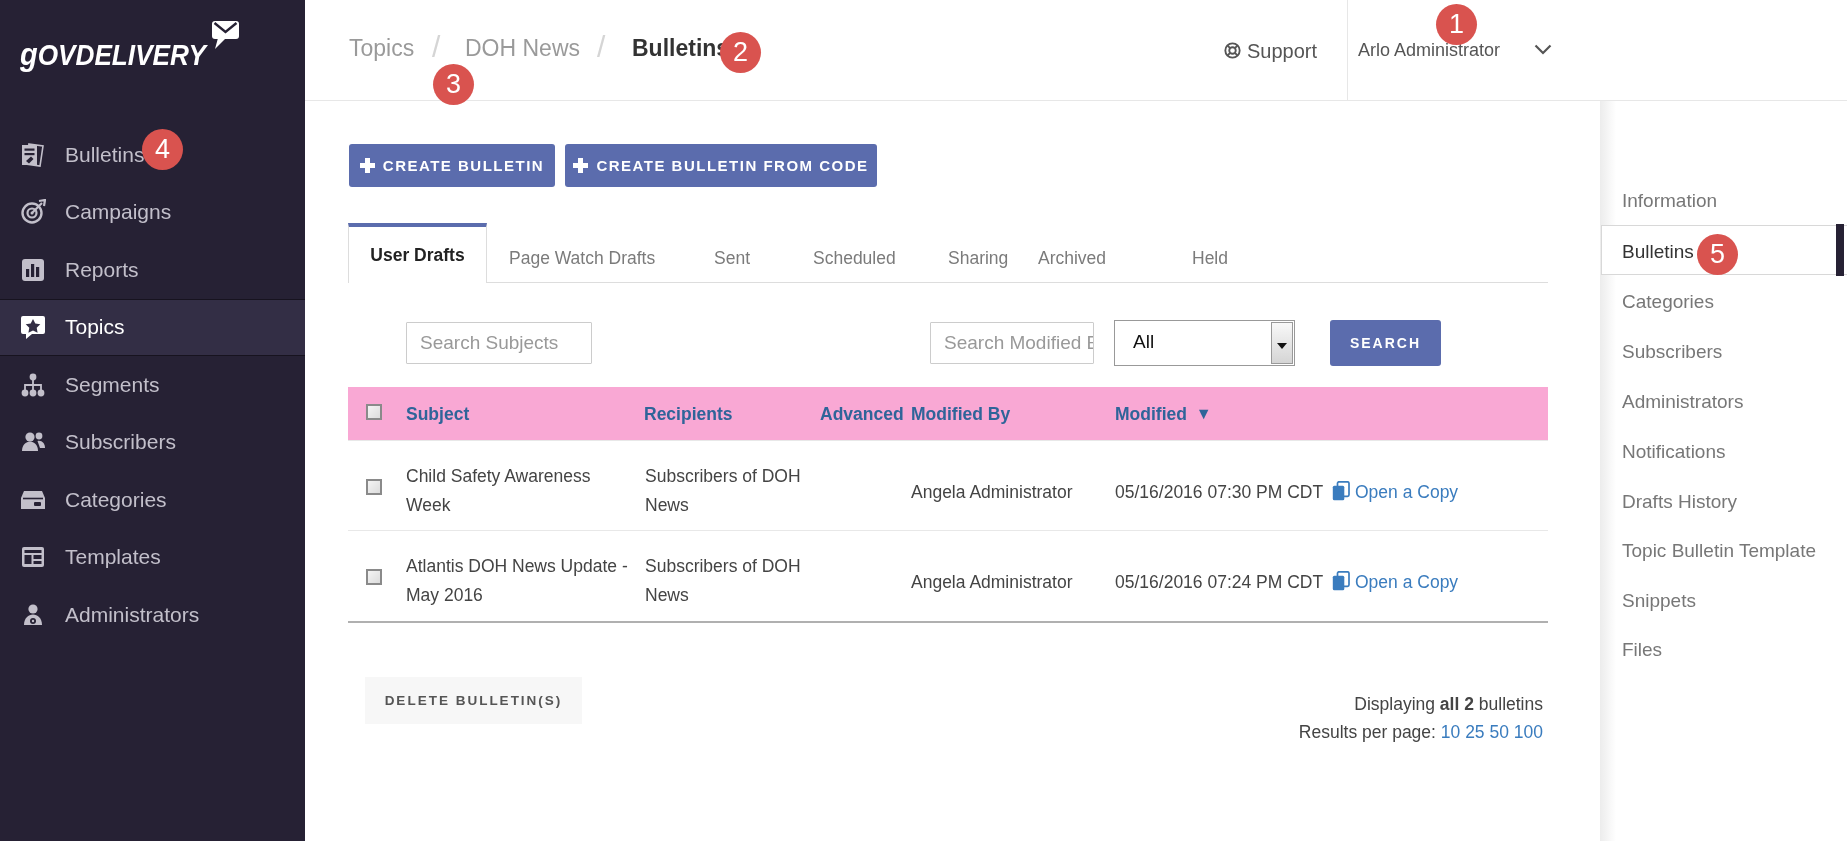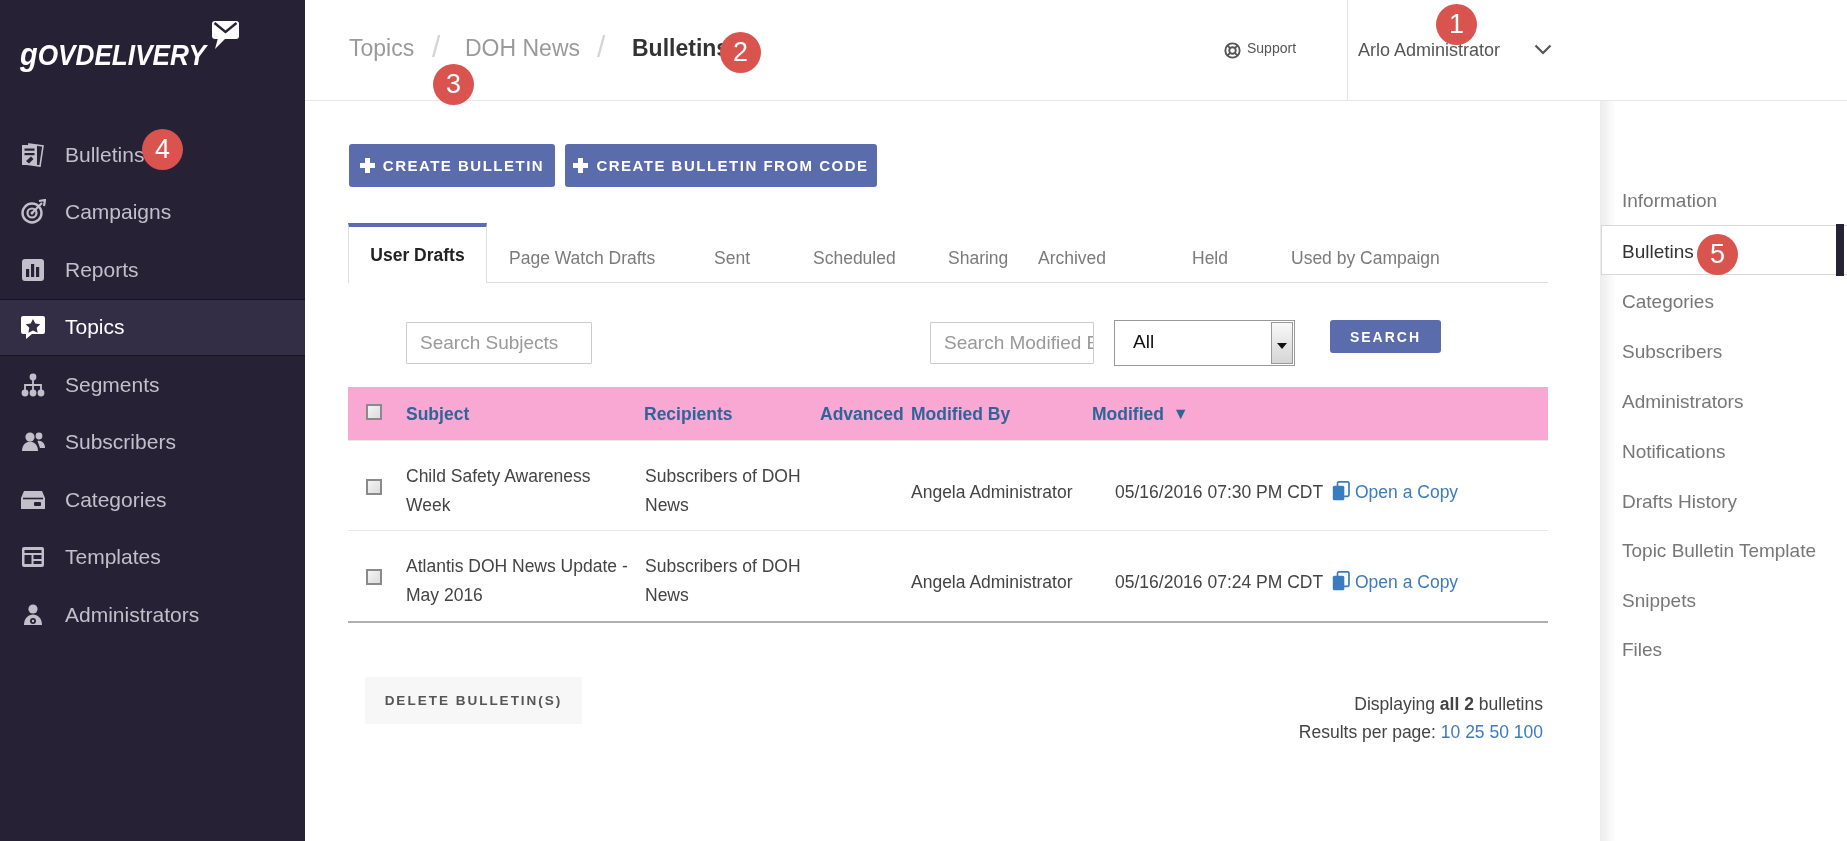--- a/index.html
+++ b/index.html
@@ -14,37 +14,37 @@
 .nav-item .nlabel { position:absolute; left:65px; top:50%; transform:translateY(-50%); }
 .nav-item.active { background:#332e45; border-top:1px solid #17131f; border-bottom:1px solid #17131f; color:#ffffff; }
 .badge { display:inline-block; background:#d9534f; color:#fff; border-radius:50%; width:41px; height:41px; line-height:41px; text-align:center; font-size:27px; position:absolute; z-index:9; }
 
 
 .header { position:absolute; left:305px; top:0; width:1542px; height:101px; background:#fff; border-bottom:1px solid #e7e7e7; }
 .header span { position:absolute; white-space:nowrap; }
 .crumb { top:35px; font-size:23px; color:#9a9a9a; }
 .crumb.sl { color:#d5d5d5; }
 .crumb.last { color:#333; font-weight:bold; }
-.support { top:40px; left:942px; font-size:14px; color:#555; }
+.support { top:40px; left:942px; font-size:20px; color:#555; }
 .hdr-divider { position:absolute; top:0; left:1042px; width:1px; height:101px; background:#e7e7e7; }
 .admin { top:40px; left:1053px; font-size:18px; color:#555; }
 
 
 .main { position:absolute; left:305px; top:101px; width:1295px; height:740px; background:#fff; }
 .btn-blue { position:absolute; top:43px; height:43px; background:#5b6cad; color:#fff; font-size:15px; font-weight:bold; letter-spacing:1.5px; display:flex; align-items:center; justify-content:center; border-radius:3px; white-space:nowrap; }
 .plus { display:inline-block; width:15px; height:15px; position:relative; margin-right:8px; }
 .plus:before { content:""; position:absolute; left:5px; top:0; width:5px; height:15px; background:#fff; }
 .plus:after { content:""; position:absolute; left:0; top:5px; width:15px; height:5px; background:#fff; }
 .tabs { position:absolute; top:122px; left:43px; width:1200px; height:61px;padding-left:8px; }
 .tabs .base { position:absolute; left:0; right:0; top:59px; height:1px; background:#dddddd; }
 .tab { position:absolute; top:12px; height:47px; font-size:17.5px; color:#7b7b7b; display:flex; align-items:center; }
 .tab.active { top:0; height:60px; background:#fff; border:1px solid #ddd; border-top:4px solid #5b6cad; border-bottom:none; color:#222; font-weight:bold; justify-content:center; z-index:2; }
 .searchrow { position:absolute; top:214px; left:43px; width:1200px; height:52px; }
 .inp { position:absolute; top:7px; height:42px; border:1px solid #ccc; border-radius:1px; font-size:19px; color:#999; padding-left:13px; display:flex; align-items:center; background:#fff; overflow:hidden; white-space:nowrap; }
-.btn-search { position:absolute; top:5px; left:982px; width:111px; height:33px; background:#5b6cad; color:#fff; font-size:14px; font-weight:bold; letter-spacing:2px; display:flex; align-items:center; justify-content:center; border-radius:3px; }
+.btn-search { position:absolute; top:5px; left:982px; width:111px; height:46px; background:#5b6cad; color:#fff; font-size:14px; font-weight:bold; letter-spacing:2px; display:flex; align-items:center; justify-content:center; border-radius:3px; }
 .sel { position:absolute; top:5px; left:766px; width:181px; height:46px; border:1px solid #999; background:#fff; font-size:19px; color:#111; }
 .sel .stext { position:absolute; left:18px; top:10px; }
 .sel .sbtn { position:absolute; right:1px; top:1px; bottom:1px; width:22px; background:linear-gradient(#f8f8f8,#d5d5d5); border:1px solid #999; }
 .sel .sbtn:after { content:""; position:absolute; left:5px; top:20px; border-left:5px solid transparent; border-right:5px solid transparent; border-top:6px solid #111; }
 
 .thead { position:absolute; top:286px; left:43px; width:1200px; height:53px; background:#f9a8d4; font-size:17.5px; font-weight:bold; color:#2f6499; }
 .thead span { position:absolute; top:17px; }
 .row { position:absolute; left:43px; width:1200px; height:90px; border-top:1px solid #e8e8e8; font-size:17.5px; color:#444; }
 .row div { position:absolute; line-height:29px; }
 .tbot { position:absolute; top:520px; left:43px; width:1200px; height:2px; background:#b0b0b0; }
@@ -190,40 +190,39 @@
 
     <div class="tabs">
       <div class="base"></div>
       <div class="tab active" style="left:0; width:139px;">User Drafts</div>
       <div class="tab" style="left:161px;">Page Watch Drafts</div>
       <div class="tab" style="left:366px;">Sent</div>
       <div class="tab" style="left:465px;">Scheduled</div>
       <div class="tab" style="left:600px;">Sharing</div>
       <div class="tab" style="left:690px;">Archived</div>
       <div class="tab" style="left:844px;">Held</div>
-      <div class="tab" style="left:943px;">Used by Campaign</div>
     </div>
 
     <div class="searchrow">
       <div class="inp" style="left:58px; width:186px;">Search Subjects</div>
       <div class="inp" style="left:582px; width:164px;">Search Modified By</div>
       <div class="sel">
           <span class="stext">All</span>
           <span class="sbtn"></span>
         </div>
       <div class="btn-search">SEARCH</div>
     </div>
 
     <div class="thead">
       <span class="chk" style="left:18px; top:17px;"></span>
       <span style="left:58px;">Subject</span>
       <span style="left:296px;">Recipients</span>
       <span style="left:472px;">Advanced</span>
       <span style="left:563px;">Modified By</span>
-      <span style="left:744px;">Modified <span style="position:relative;top:-1px;left:4px;font-size:16px;">▼</span></span>
+      <span style="left:767px;">Modified <span style="position:relative;top:-1px;left:4px;font-size:16px;">▼</span></span>
     </div>
 
     <div class="row" style="top:339px;">
       <span class="chk" style="left:18px; top:38px;"></span>
       <div style="left:58px; top:21px;">Child Safety Awareness<br>Week</div>
       <div style="left:297px; top:21px;">Subscribers of DOH<br>News</div>
       <div style="left:563px; top:37px;">Angela Administrator</div>
       <div style="left:767px; top:37px;">05/16/2016 07:30 PM CDT</div>
       <div style="left:984px; top:37px;"><a href="#"><svg style="position:relative;top:3px;margin-right:5px;" width="18" height="20" viewBox="0 0 18 20">
               <rect x="5.5" y="0.8" width="11.5" height="14.5" rx="1.5" fill="none" stroke="#3a7cbe" stroke-width="1.7"></rect>

